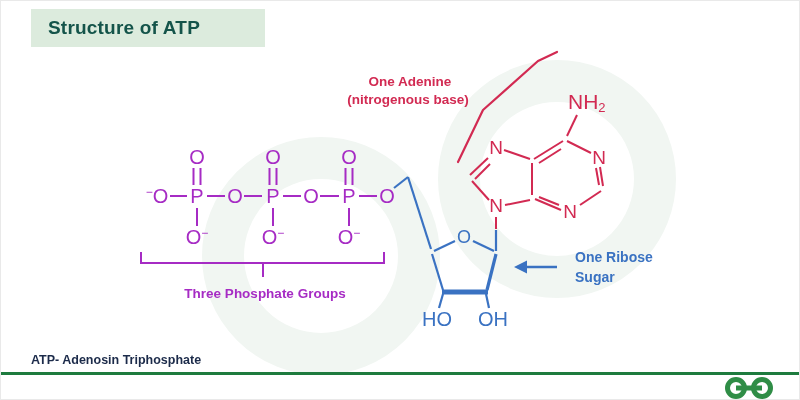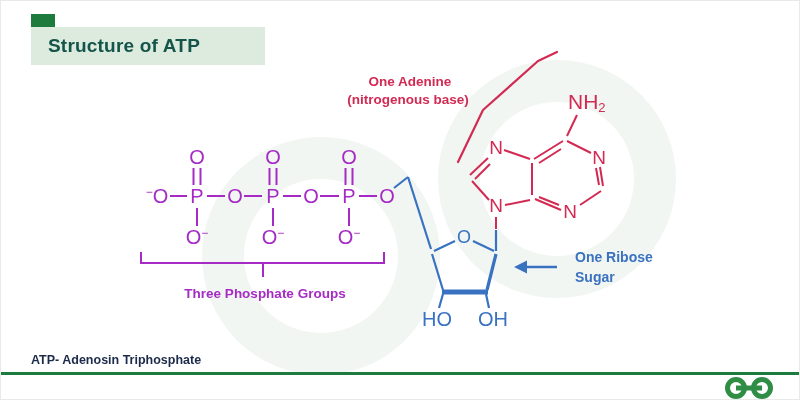--- a/index.html
+++ b/index.html
@@ -1,19 +1,19 @@
 <!DOCTYPE html>
 <html><head>
 <meta charset="utf-8">
 <style>
   html,body{margin:0;padding:0;background:#ffffff;}
   .page{position:relative;width:800px;height:400px;background:#fff;overflow:hidden;
         font-family:"Liberation Sans",sans-serif;border:1px solid #e9e9e9;box-sizing:border-box;}
   .banner-accent{position:absolute;left:30px;top:13px;width:24px;height:16px;background:#1E7B3E;}
-  .banner{position:absolute;left:30px;top:26px;width:234px;height:38px;background:#DCEBDD;
+  .banner{position:absolute;left:30px;top:8px;width:234px;height:38px;background:#DCEBDD;
           display:flex;align-items:center;padding-left:17px;box-sizing:border-box;}
   .banner h1{margin:0;font-size:19px;font-weight:bold;color:#14544A;letter-spacing:.2px;}
   svg.diagram{position:absolute;left:0;top:0;}
   svg text{font-family:"Liberation Sans",sans-serif;}
   .footer-caption{position:absolute;left:30px;top:352px;font-size:12.5px;font-weight:700;color:#1C2B4A;}
   .footer-line{position:absolute;left:0;top:371px;width:800px;height:3px;background:#1E7B3E;}
   .footer-logo{position:absolute;right:20px;top:373px;}
 </style>
 </head>
 <body>

